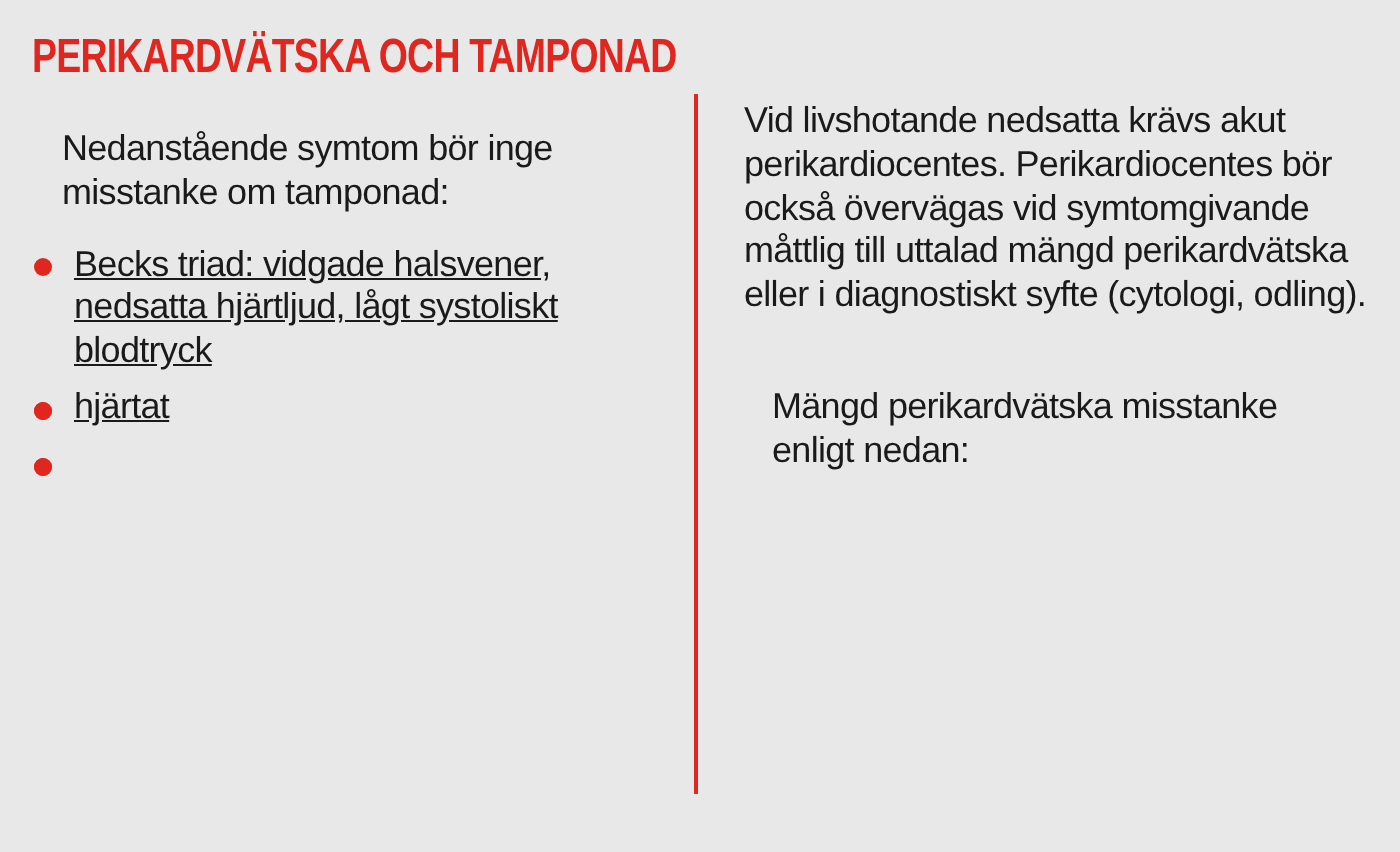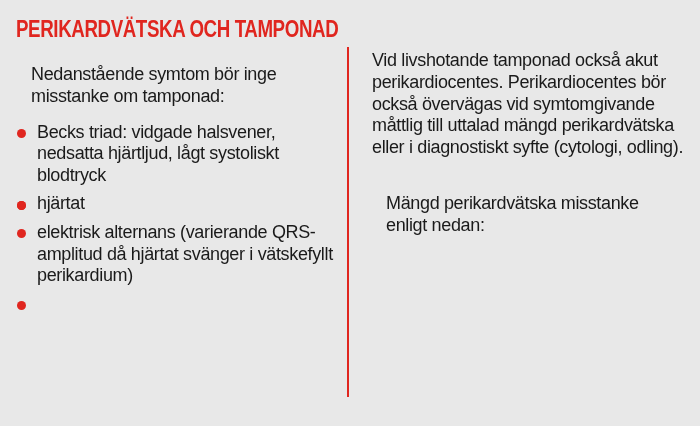--- a/index.html
+++ b/index.html
@@ -63,20 +63,21 @@
     }
     ul.bullets {
       list-style: none;
       padding: 0;
       margin: 6px 0 0 0;
     }
     ul.bullets li {
       position: relative;
       padding-left: 20px;
       margin-bottom: 6.5px;
+      text-decoration: underline;
     }
     ul.bullets li .dot {
       position: absolute;
       left: 0;
       top: 7.5px;
       width: 9px;
       height: 9px;
       border-radius: 50%;
       background: #e0261f;
     }
@@ -98,27 +99,26 @@
     </li>
     <li>
       <span class="dot"></span>
     </li>
     <li>
       <span class="dot"></span>
       <span>hjärtat</span>
     </li>
     <li>
       <span class="dot"></span>
-      <span>elektrisk alternans (varierande QRS-amplitud då hjärtat svänger i vätskefyllt perikardium)</span>
     </li>
     <li>
       <span class="dot"></span>
     </li>
   </ul>
 </div>
 
 <div class="divider"></div>
 
 <div class="col col-right">
-  <p class="para">Vid livshotande tamponad också akut perikardiocentes. Perikardiocentes bör också övervägas vid symtom­givande måttlig till uttalad mängd perikardvätska eller i diagnostiskt syfte (cytologi, odling).</p>
+  <p class="para">Vid livshotande nedsatta krävs akut perikardiocentes. Perikardiocentes bör också övervägas vid symtom­givande måttlig till uttalad mängd perikardvätska eller i diagnostiskt syfte (cytologi, odling).</p>
   <div class="spacer"></div>
   <p class="lead">Mängd perikardvätska misstanke enligt nedan:</p>
 </div>
 
 </body></html>

